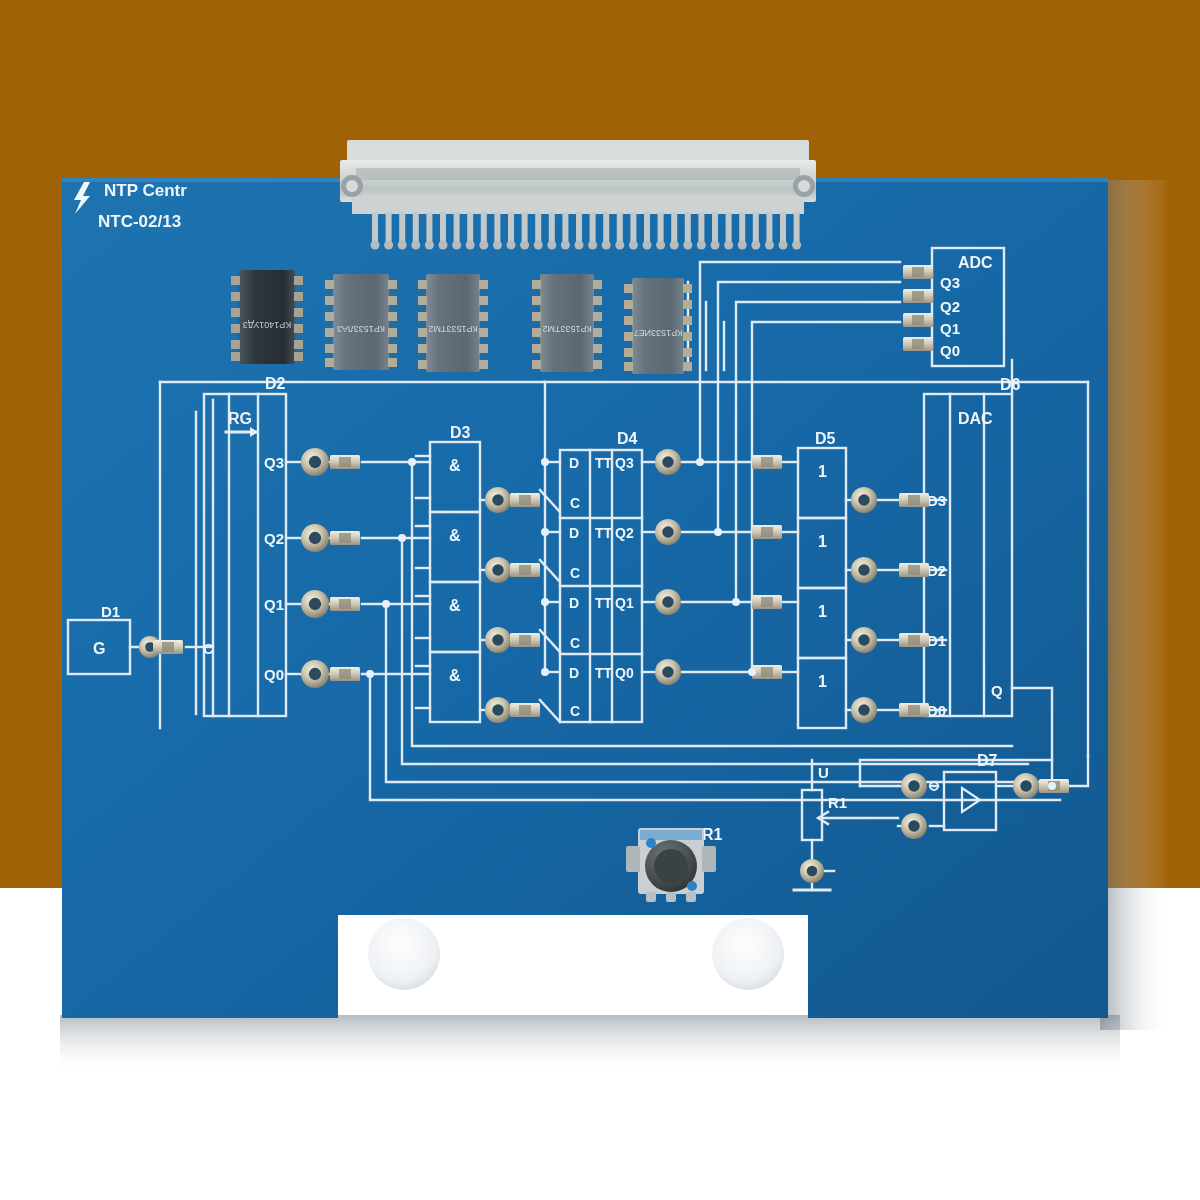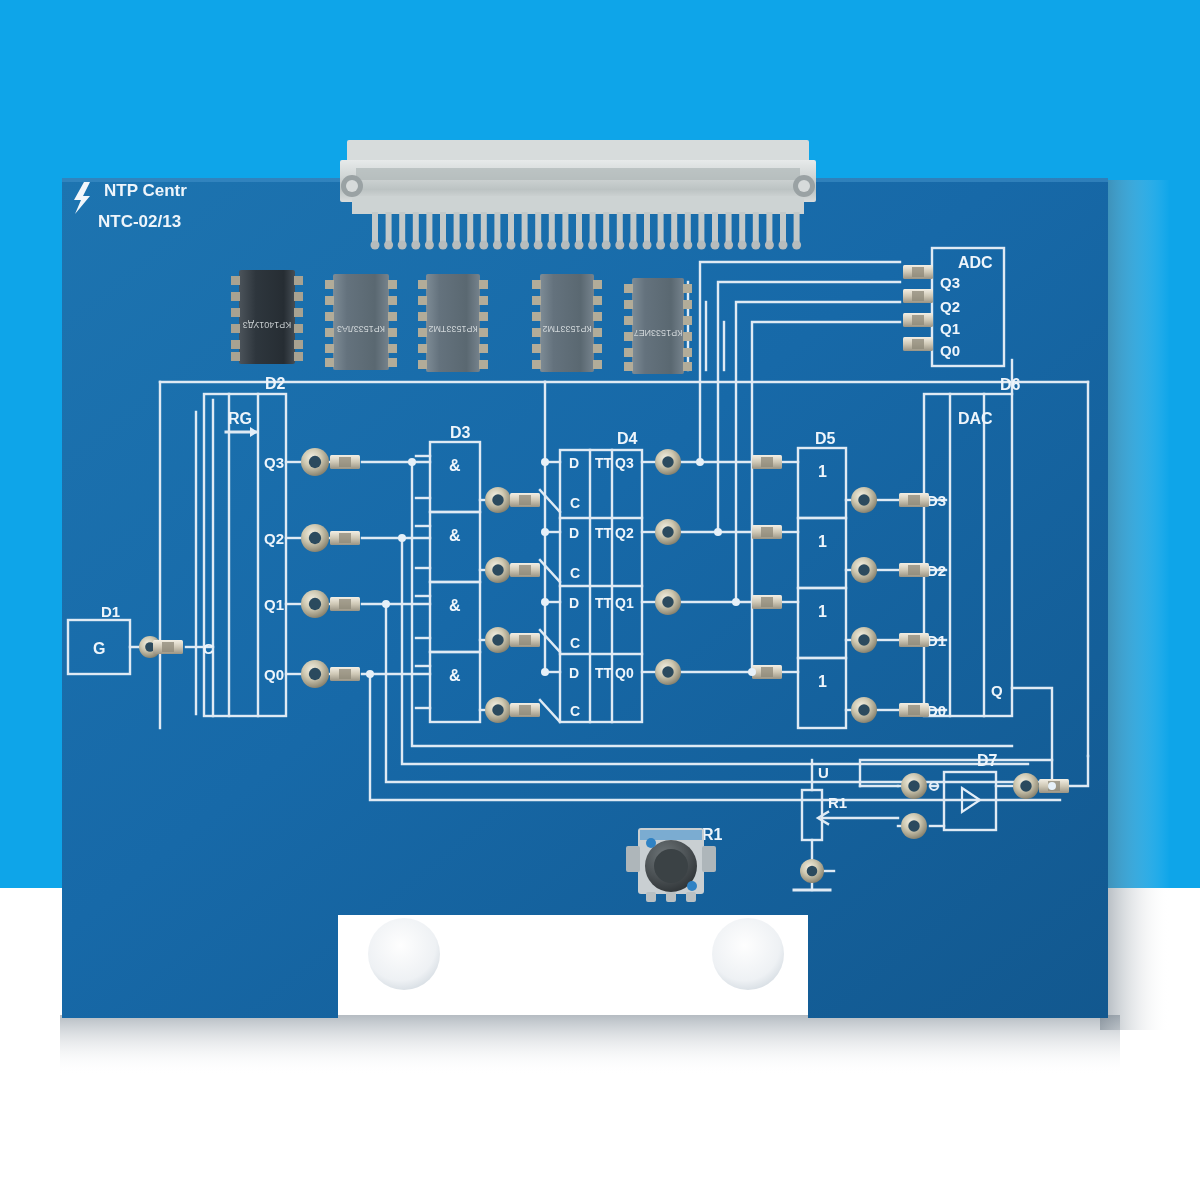--- a/index.html
+++ b/index.html
@@ -1,19 +1,19 @@
 <!DOCTYPE html>
 <html><head>
 <meta charset="utf-8">
 <title>NTP Centr NTC-02/13 PCB</title>
 <style>
   html,body{margin:0;padding:0;background:#ffffff;}
   body{width:1200px;height:1200px;overflow:hidden;
        font-family:"Liberation Sans","DejaVu Sans",sans-serif;}
-  #stage{position:relative;width:1200px;height:888px;background:#0ea5e9;}
+  #stage{position:relative;width:1200px;height:888px;background:#a16207;}
   svg#board{position:absolute;left:0;top:0;width:1200px;height:1200px;}
   .silk{fill:none;stroke:#dfeaf4;stroke-width:2.4;stroke-linecap:square;}
   .silktxt{fill:#eef5fb;font-family:"Liberation Sans",sans-serif;font-weight:bold;}
   .node{fill:#e6f0f8;}
 </style>
 </head>
 <body>
 
 <div id="stage">
 

